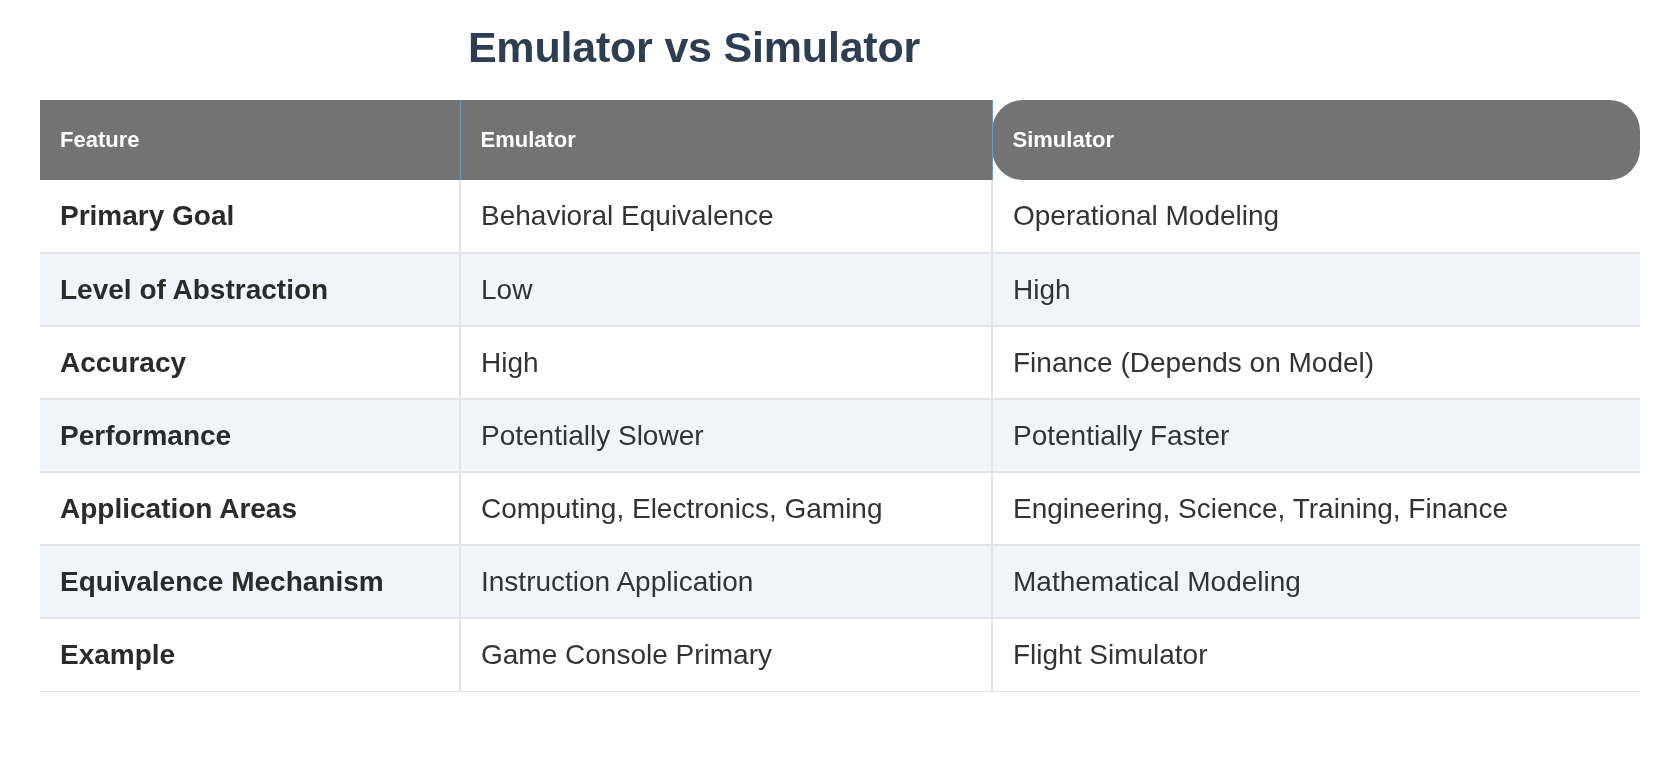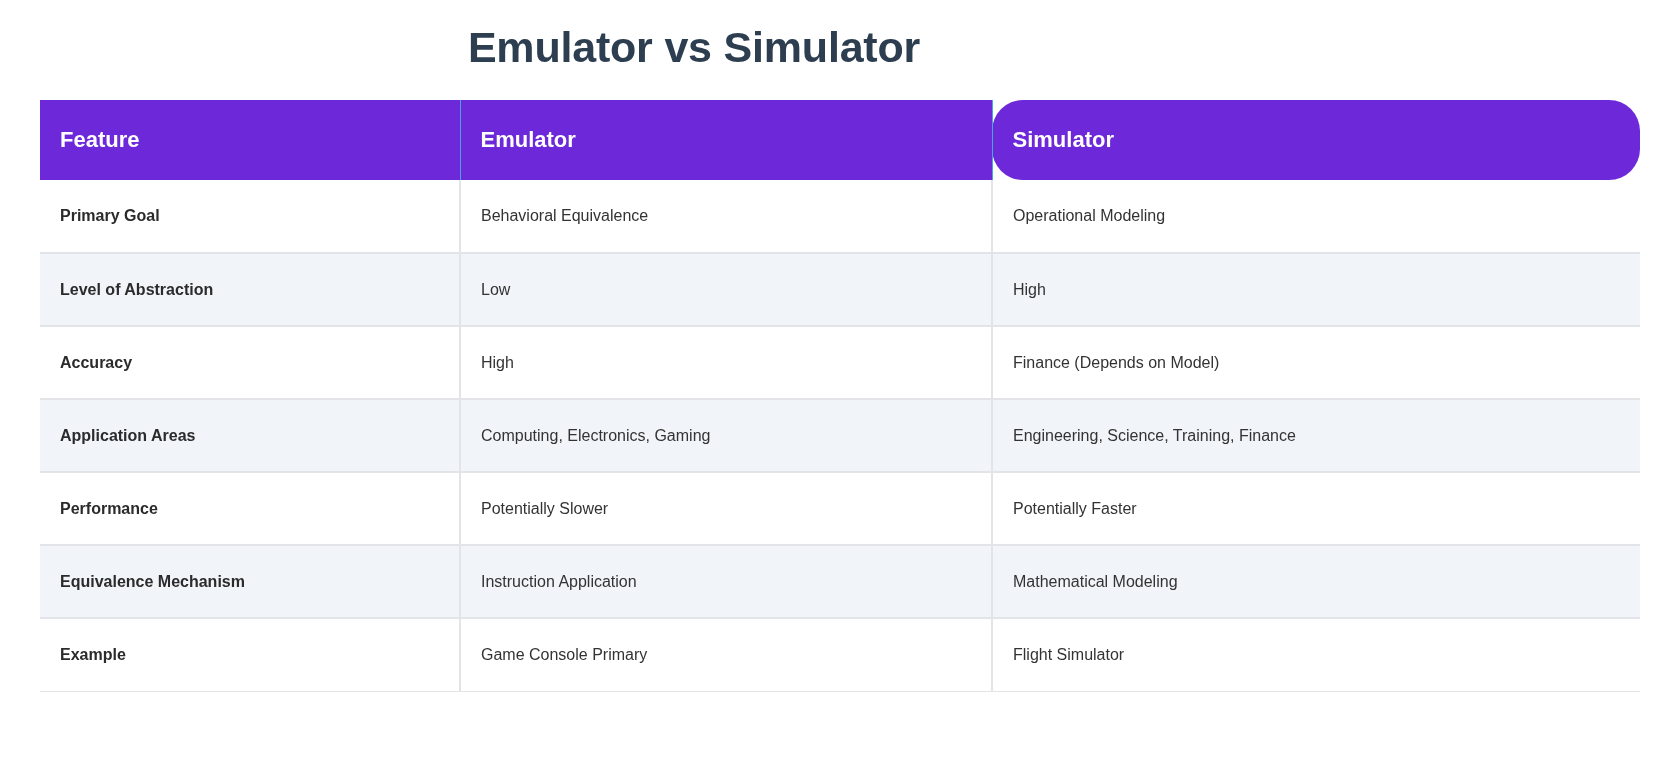--- a/index.html
+++ b/index.html
@@ -42,38 +42,38 @@
     border-collapse: collapse;
     width: 1600px;
     table-layout: fixed;
     background: #ffffff;
   }
   table.compare col.c1 { width: 420px; }
   table.compare col.c2 { width: 532px; }
   table.compare col.c3 { width: 648px; }
 
   thead tr.header-row th {
-    background: #6d28d9;
+    background: #737373;
     color: #ffffff;
     font-size: 22px;
     font-weight: bold;
     text-align: left;
     height: 80px;
     padding: 0 20px;
     border: none;
     border-right: 1px solid #4aa3de;
     vertical-align: middle;
     box-sizing: border-box;
   }
   thead tr.header-row th:last-child { border-right: none; border-radius: 31px; }
 
   tbody tr.data-row td {
     height: 73px;
     padding: 0 20px;
-    font-size: 16px;
+    font-size: 28px;
     color: #333333;
     vertical-align: middle;
     border-bottom: 2px solid #e2e4e7;
     border-right: 2px solid #e2e4e7;
     box-sizing: border-box;
     white-space: nowrap;
     overflow: hidden;
     text-overflow: ellipsis;
   }
   tbody tr.data-row td:last-child {
@@ -125,28 +125,28 @@
           <td class="feature-cell">Level of Abstraction</td>
           <td>Low</td>
           <td>High</td>
         </tr>
         <tr class="data-row">
           <td class="feature-cell">Accuracy</td>
           <td>High</td>
           <td>Finance (Depends on Model)</td>
         </tr>
         <tr class="data-row">
+          <td class="feature-cell">Performance</td>
+          <td>Potentially Slower</td>
+          <td>Potentially Faster</td>
+        </tr>
+        <tr class="data-row">
           <td class="feature-cell">Application Areas</td>
           <td>Computing, Electronics, Gaming</td>
           <td>Engineering, Science, Training, Finance</td>
-        </tr>
-        <tr class="data-row">
-          <td class="feature-cell">Performance</td>
-          <td>Potentially Slower</td>
-          <td>Potentially Faster</td>
         </tr>
         <tr class="data-row">
           <td class="feature-cell">Equivalence Mechanism</td>
           <td>Instruction Application</td>
           <td>Mathematical Modeling</td>
         </tr>
         <tr class="data-row">
           <td class="feature-cell">Example</td>
           <td>Game Console Primary</td>
           <td>Flight Simulator</td>

